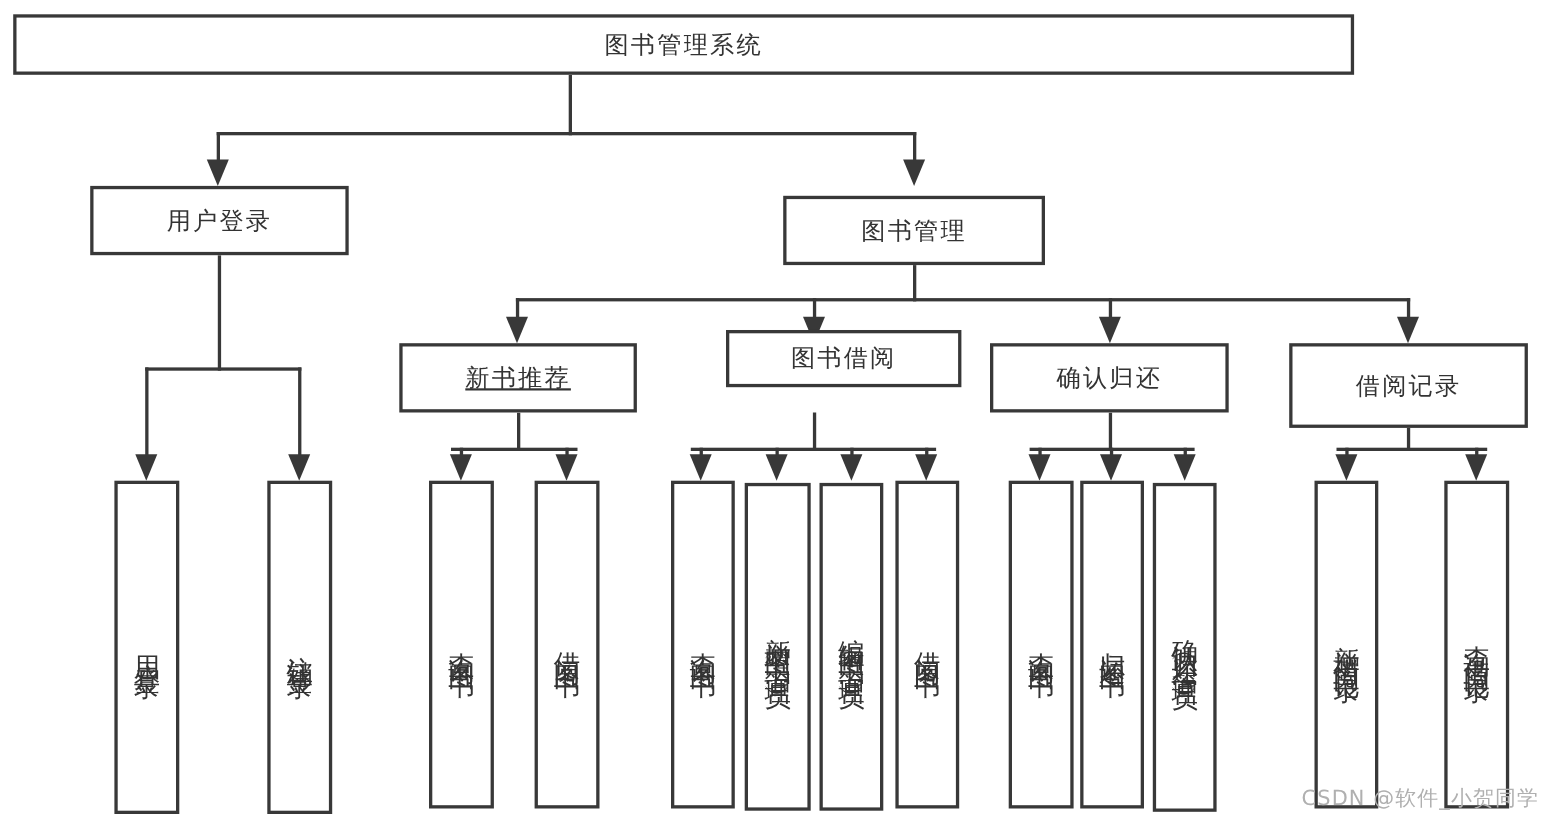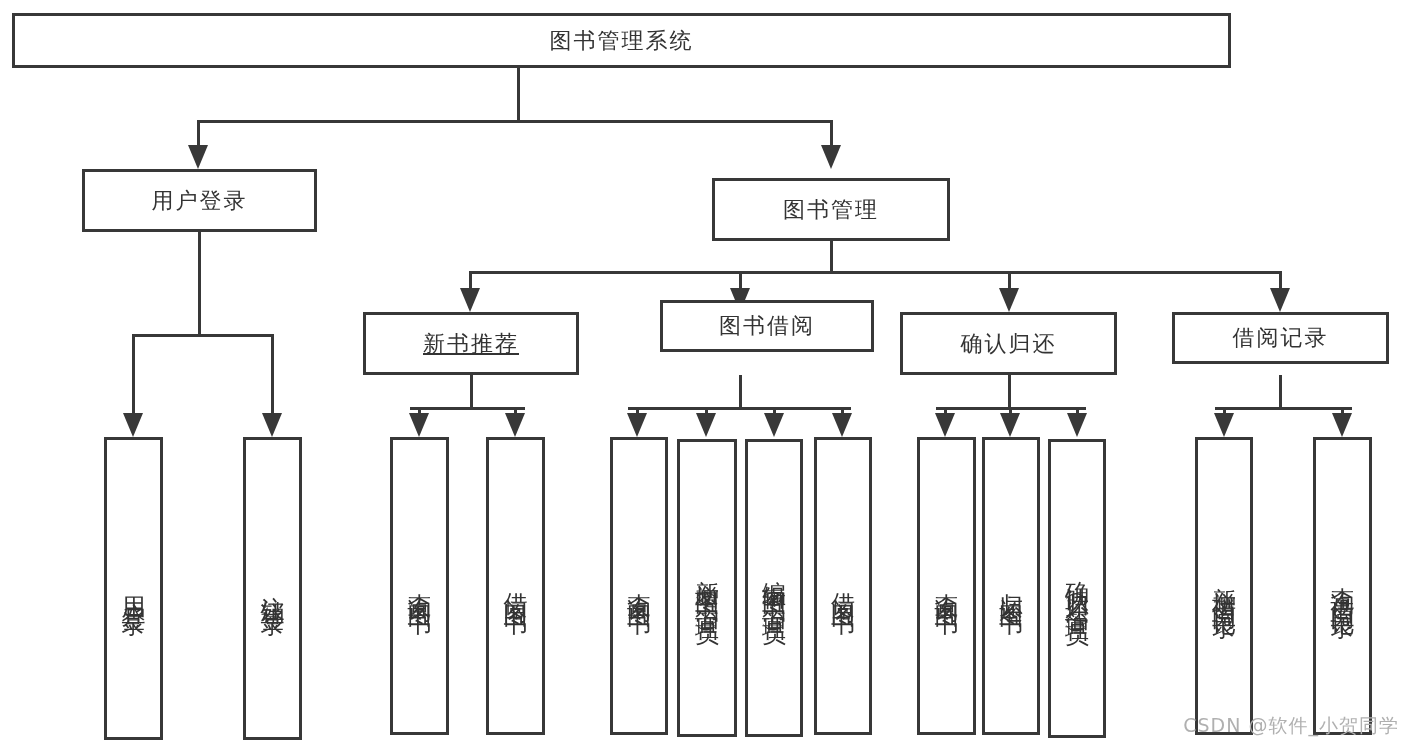--- a/index.html
+++ b/index.html
@@ -108,21 +108,21 @@
   <div class="hnode" style="left:82px;top:169px;width:235px;height:63px;">用户登录</div>
 
   <div class="hnode" style="left:712px;top:158px;width:238px;height:63px;margin-top:20px;">图书管理</div>
 
   <div class="hnode" style="left:363px;top:312px;width:216px;height:63px;text-decoration:underline;">新书推荐</div>
 
   <div class="hnode" style="left:632px;top:300px;width:214px;height:52px;margin-left:28px;">图书借阅</div>
 
   <div class="hnode" style="left:900px;top:312px;width:217px;height:63px;">确认归还</div>
 
-  <div class="hnode" style="left:1172px;top:312px;width:217px;height:52px;">借阅记录</div>
+  <div class="hnode" style="left:1172px;top:312px;width:217px;height:77px;">借阅记录</div>
 
   <div class="vnode" style="left:104px;top:437px;width:59px;height:303px;">
     <span>用户登录</span>
   </div>
   <div class="vnode" style="left:243px;top:437px;width:59px;height:303px;">
     <span>注销登录</span>
   </div>
 
   <div class="vnode" style="left:390px;top:437px;width:59px;height:298px;">
     <span>查询图书</span>

